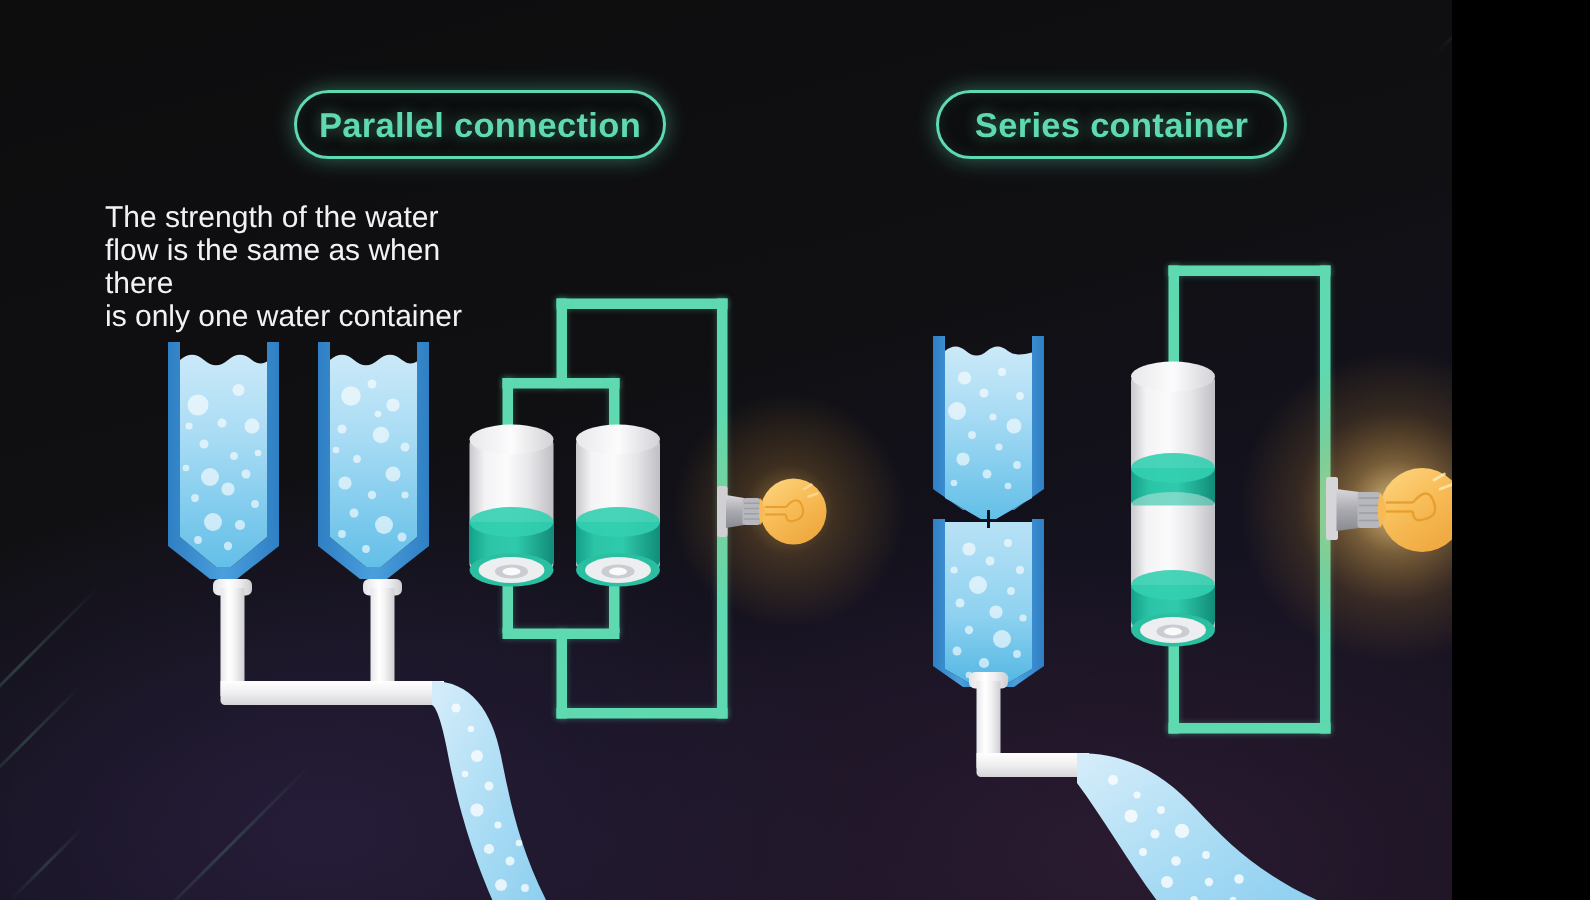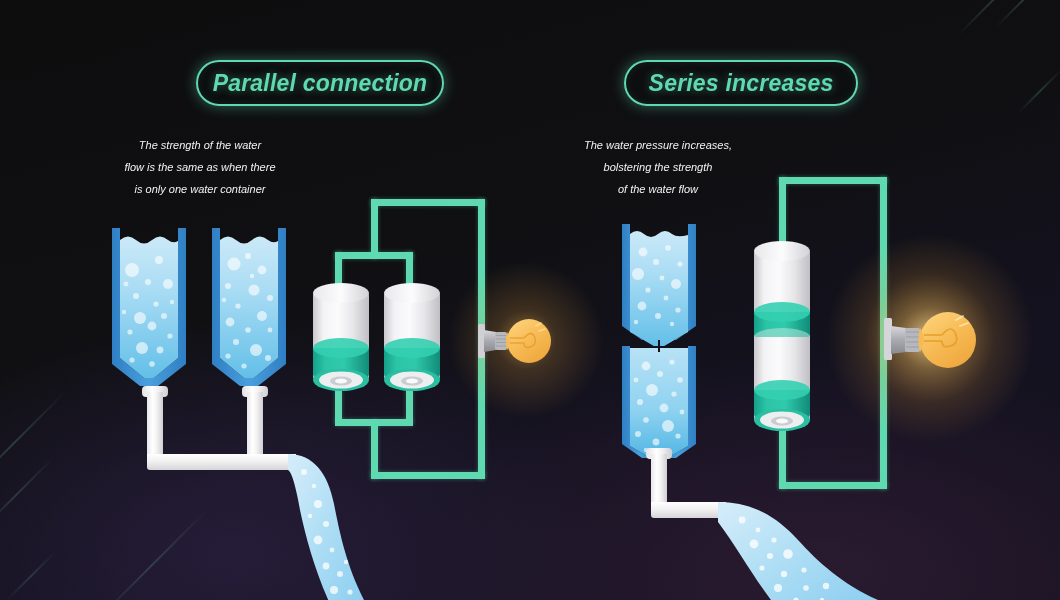--- a/index.html
+++ b/index.html
@@ -3,29 +3,28 @@
 <meta charset="utf-8">
 <style>
   * { margin:0; padding:0; box-sizing:border-box; }
   html,body{ background:#000; }
   body{
     font-family:"Liberation Sans", sans-serif;
     -webkit-font-smoothing:antialiased;
   }
   #stage{
     position:relative;
-    width:1060px;
+    width:968px;
     height:600px;
     overflow:hidden;
     background:
       radial-gradient(ellipse 520px 330px at 22% 92%, rgba(40,30,60,0.85) 0%, rgba(18,16,30,0.0) 70%),
       radial-gradient(ellipse 560px 300px at 78% 95%, rgba(46,28,52,0.80) 0%, rgba(18,14,26,0.0) 72%),
       radial-gradient(ellipse 700px 400px at 50% 105%, #1b1525 0%, rgba(16,14,22,0) 75%),
       linear-gradient(165deg, #0d0d0e 0%, #101013 42%, #141220 70%, #17121f 100%);
-    font-style: italic;
   }
   
   .deco{ position:absolute; background:linear-gradient(to right, rgba(90,160,140,0.0), rgba(110,190,165,0.55), rgba(90,160,140,0.0));
          height:1.5px; transform-origin:left center; pointer-events:none; }
 
   
   .badge{
     position:absolute;
     display:flex; align-items:center; justify-content:center;
     border:2px solid #5fd9b0;
@@ -39,23 +38,22 @@
     text-shadow:0 0 10px rgba(95,217,176,0.45);
     white-space:nowrap;
   }
   #badge-parallel{ left:196px; top:60px; width:248px; height:46px; }
   #badge-series{   left:624px; top:60px; width:234px; height:46px; }
 
   
   .caption{
     position:absolute;
     color:#f2f2f2;
-    font-size:11px;
+    font-size:20px;
     line-height:22px;
-    text-align:center;
     white-space:pre-line;
   }
   #caption-parallel{ left:70px; top:134px; width:260px; }
   #caption-series{   left:530px; top:134px; width:256px; }
 
   #reference{
     position:absolute; right:28px; top:552px;
     color:#b9b4bd; font-size:14.5px; letter-spacing:.2px;
   }
 
@@ -91,28 +89,25 @@
 
   <div class="deco" style="left:958px; top:34px;  width:118px; transform:rotate(-45deg); opacity:.5;"></div>
   <div class="deco" style="left:996px; top:26px;  width:78px;  transform:rotate(-45deg); opacity:.45;"></div>
   <div class="deco" style="left:1018px; top:112px; width:62px; transform:rotate(-45deg); opacity:.4;"></div>
   <div class="deco" style="left:-40px; top:496px; width:150px; transform:rotate(-45deg); opacity:.45;"></div>
   <div class="deco" style="left:-20px; top:530px; width:104px; transform:rotate(-45deg); opacity:.4;"></div>
   <div class="deco" style="left:6px;   top:600px; width:70px;  transform:rotate(-45deg); opacity:.35;"></div>
   <div class="deco" style="left:94px;  top:622px; width:160px; transform:rotate(-45deg); opacity:.4;"></div>
 
   <div class="badge" id="badge-parallel">Parallel connection</div>
-  <div class="badge" id="badge-series">Series increases</div>
+  <div class="badge" id="badge-series">Series container</div>
 
   <div class="caption" id="caption-parallel">The strength of the water
 flow is the same as when there
 is only one water container</div>
-  <div class="caption" id="caption-series">The water pressure increases,
-bolstering the strength
-of the water flow</div>
 
   <svg width="0" height="0" style="position:absolute">
     <defs>
       <linearGradient id="waterFill" x1="0" y1="0" x2="0" y2="1">
         <stop offset="0%" stop-color="#cbe9f8"></stop>
         <stop offset="38%" stop-color="#a9dcf4"></stop>
         <stop offset="100%" stop-color="#63bfe8"></stop>
       </linearGradient>
       <linearGradient id="waterFill2" x1="0" y1="0" x2="0" y2="1">
         <stop offset="0%" stop-color="#b8e2f6"></stop>

